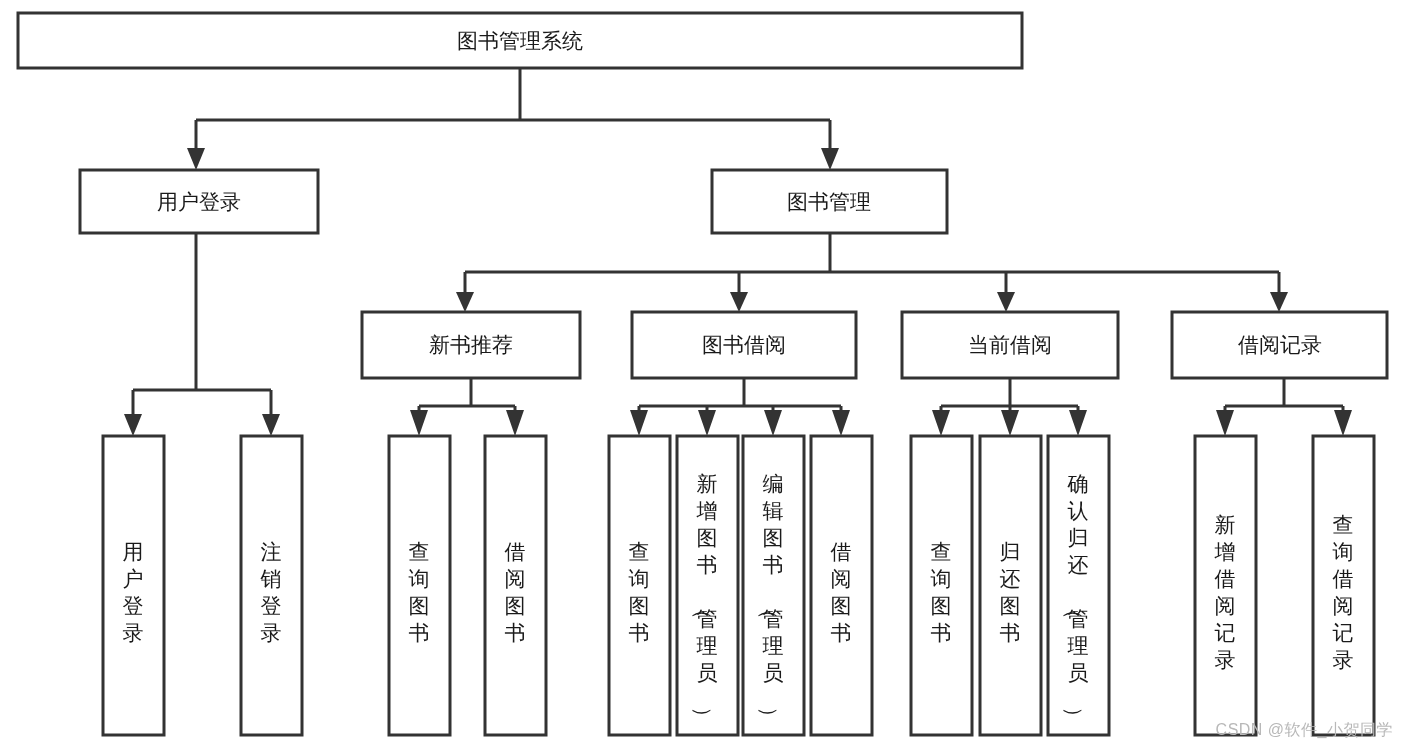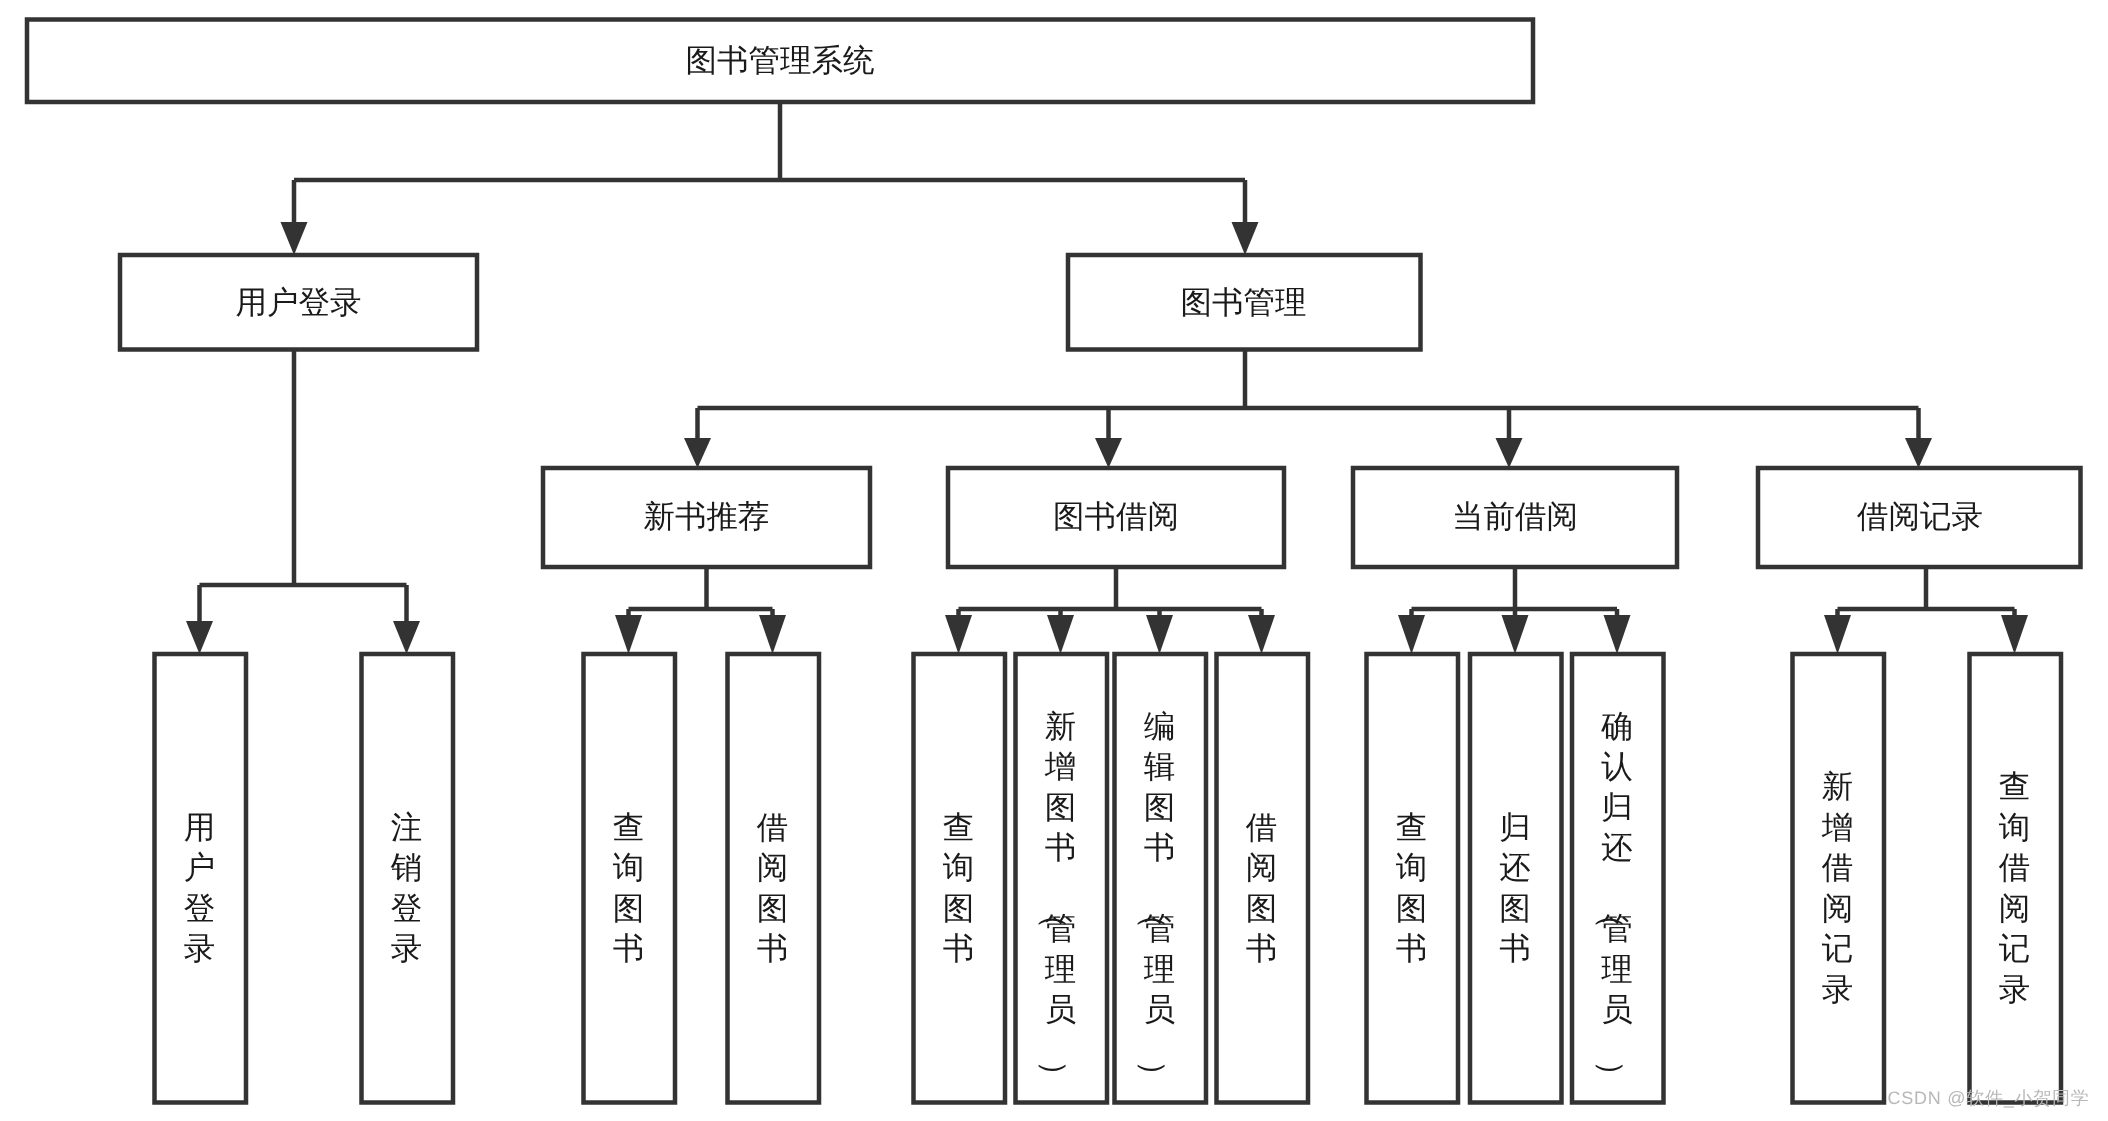--- a/index.html
+++ b/index.html
@@ -48,21 +48,21 @@
   }
   .node-label.vertical-label {
     font-size: 21px;
     text-anchor: middle;
   }
   .watermark {
     position: absolute;
     right: 12px;
     bottom: 6px;
     color: #b8b8b8;
-    font-size: 12px;
+    font-size: 16px;
     font-family: "Liberation Sans", "DejaVu Sans", sans-serif;
     letter-spacing: 0.5px;
     white-space: nowrap;
     user-select: none;
   }
 </style>
 </head>
 <body>
 
 <div id="diagram-root">

